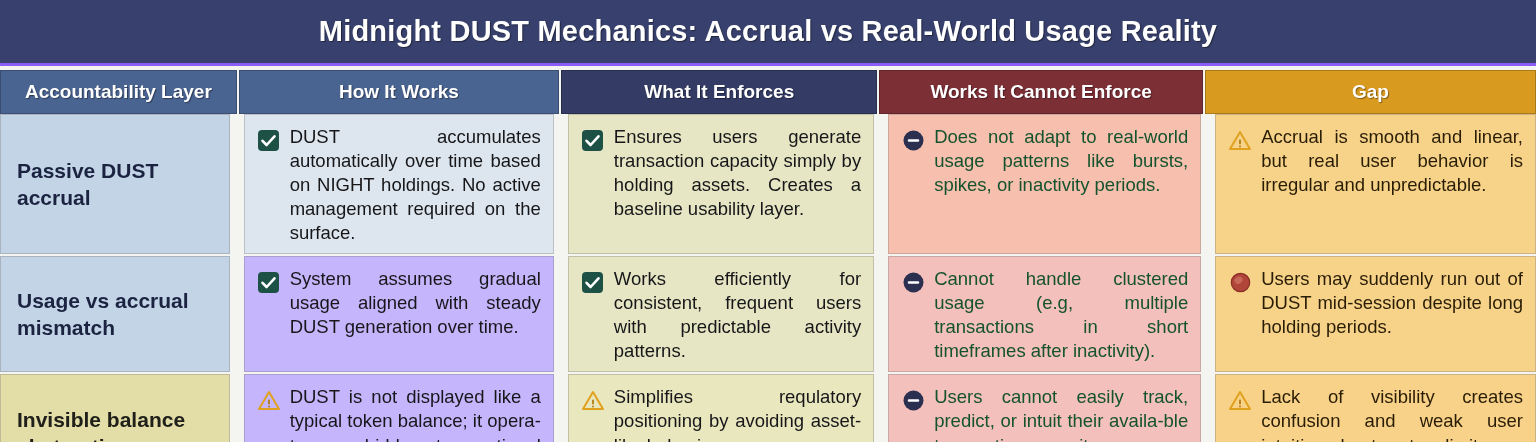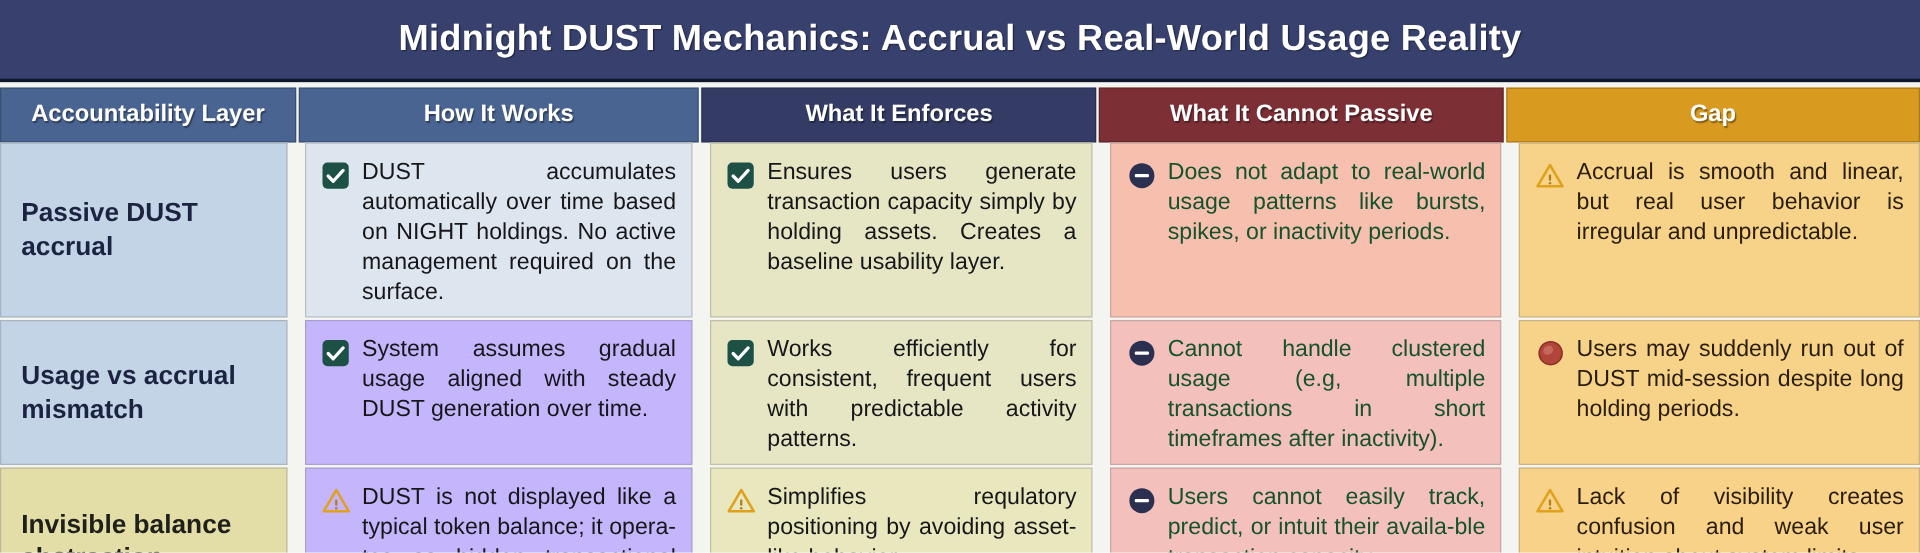--- a/index.html
+++ b/index.html
@@ -20,21 +20,21 @@
     height: 442px;
     position: relative;
     background: #f2f2f0;
     box-sizing: border-box;
   }
 
   
   .title-bar {
     height: 66px;
     background: #38416e;
-    border-bottom: 3px solid #0f172a;
+    border-bottom: 3px solid #8b5cf6;
     display: flex;
     align-items: center;
     justify-content: center;
     box-sizing: border-box;
   }
   .title-text {
     color: #ffffff;
     font-size: 29px;
     font-weight: bold;
     letter-spacing: 0.2px;
@@ -158,21 +158,21 @@
   <div class="title-bar">
     <div class="title-text">Midnight DUST Mechanics: Accrual vs Real-World Usage Reality</div>
   </div>
 
   <div class="table">
 
     <div class="row head-row">
       <div class="cell c0 hcell h0">Accountability Layer</div>
       <div class="cell c1 hcell h1">How It Works</div>
       <div class="cell c2 hcell h2">What It Enforces</div>
-      <div class="cell c3 hcell h3">What It Cannot Passive</div>
+      <div class="cell c3 hcell h3">Works It Cannot Enforce</div>
       <div class="cell c4 hcell h4">Gap</div>
     </div>
 
     <div class="row">
       <div class="cell c0 bcell label-cell bg-blue">
         <span class="label-text">Passive DUST accrual</span>
       </div>
 
       <div class="cell c1 bcell bg-lblue">
         <span class="icon">

